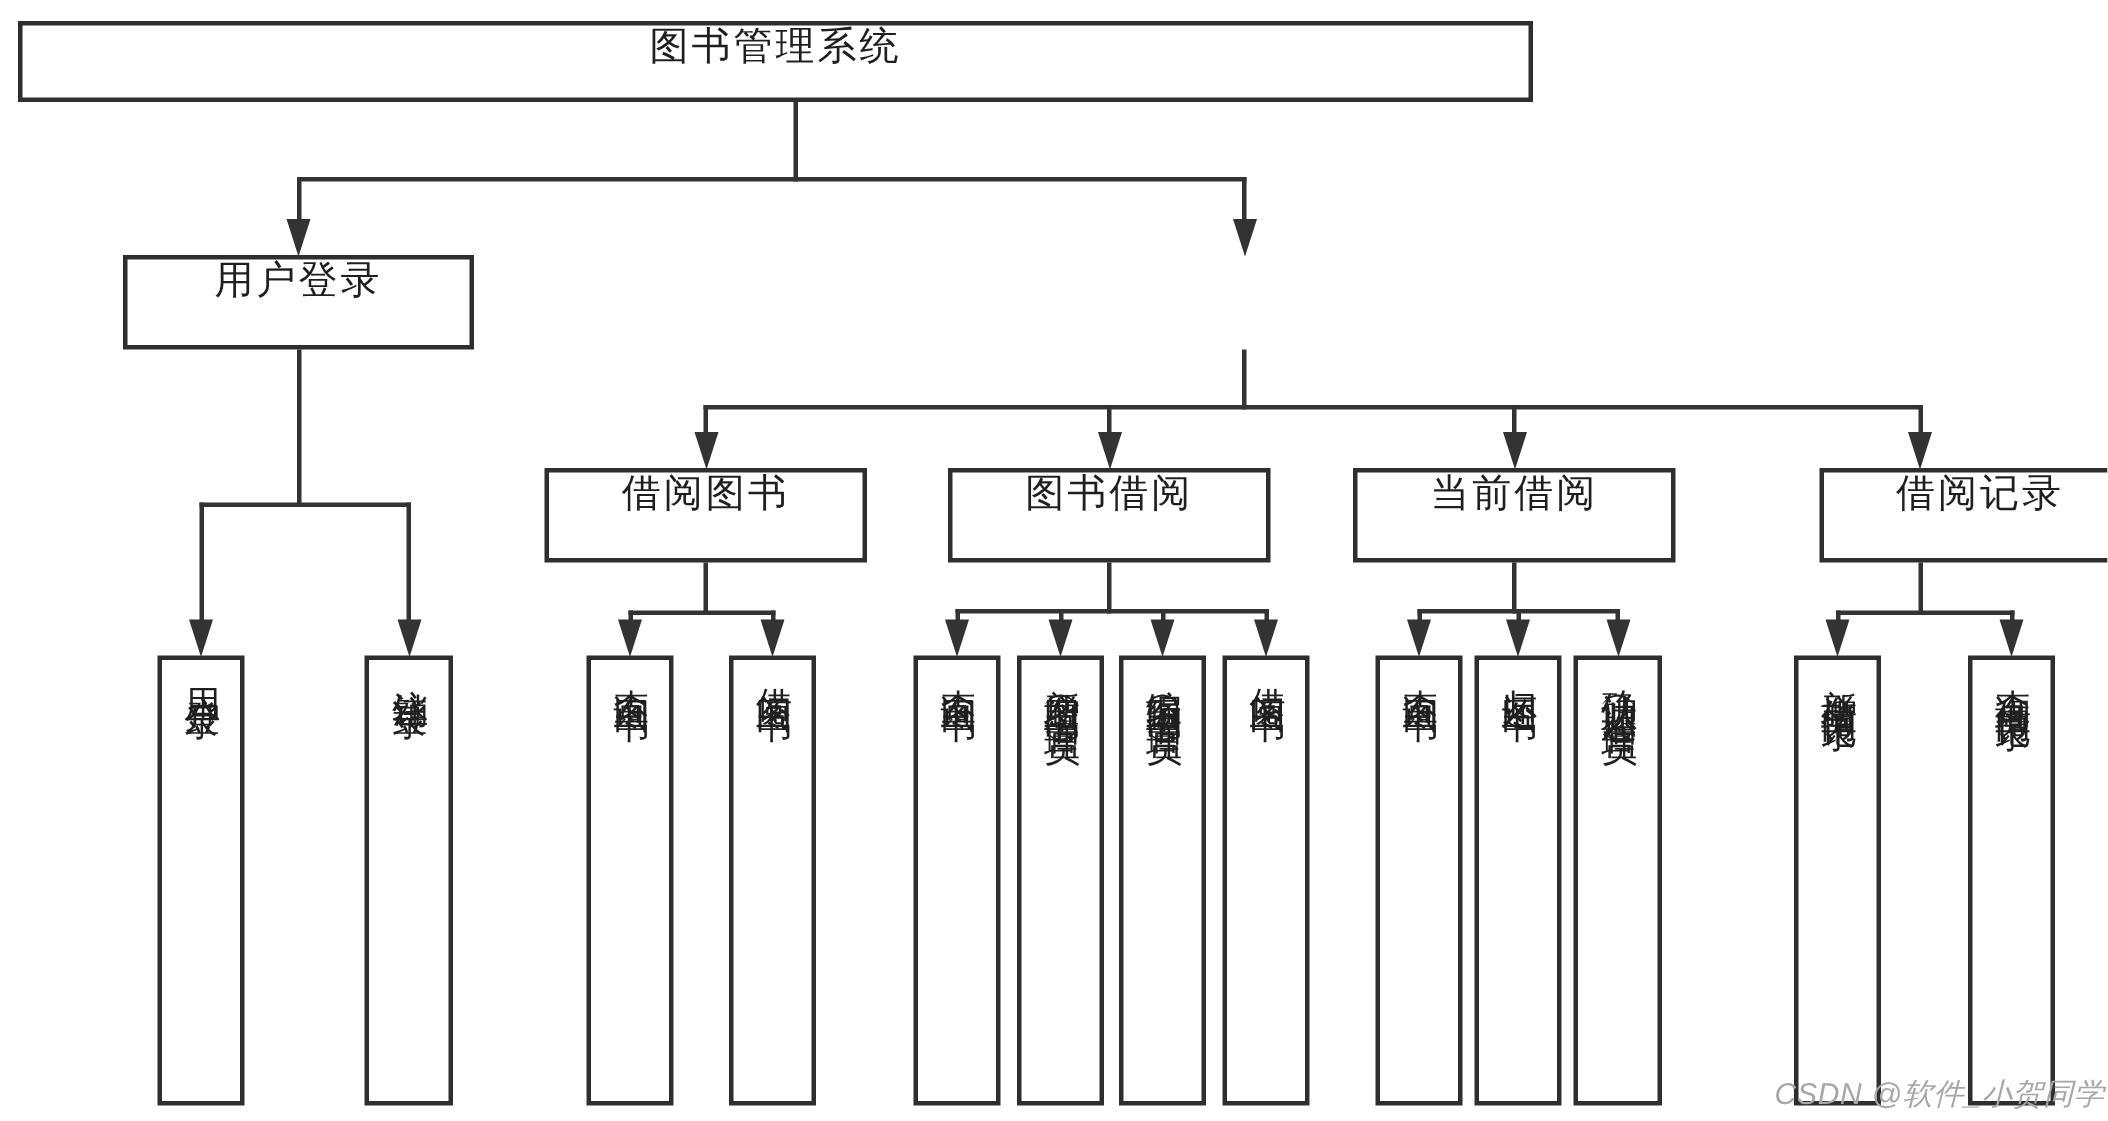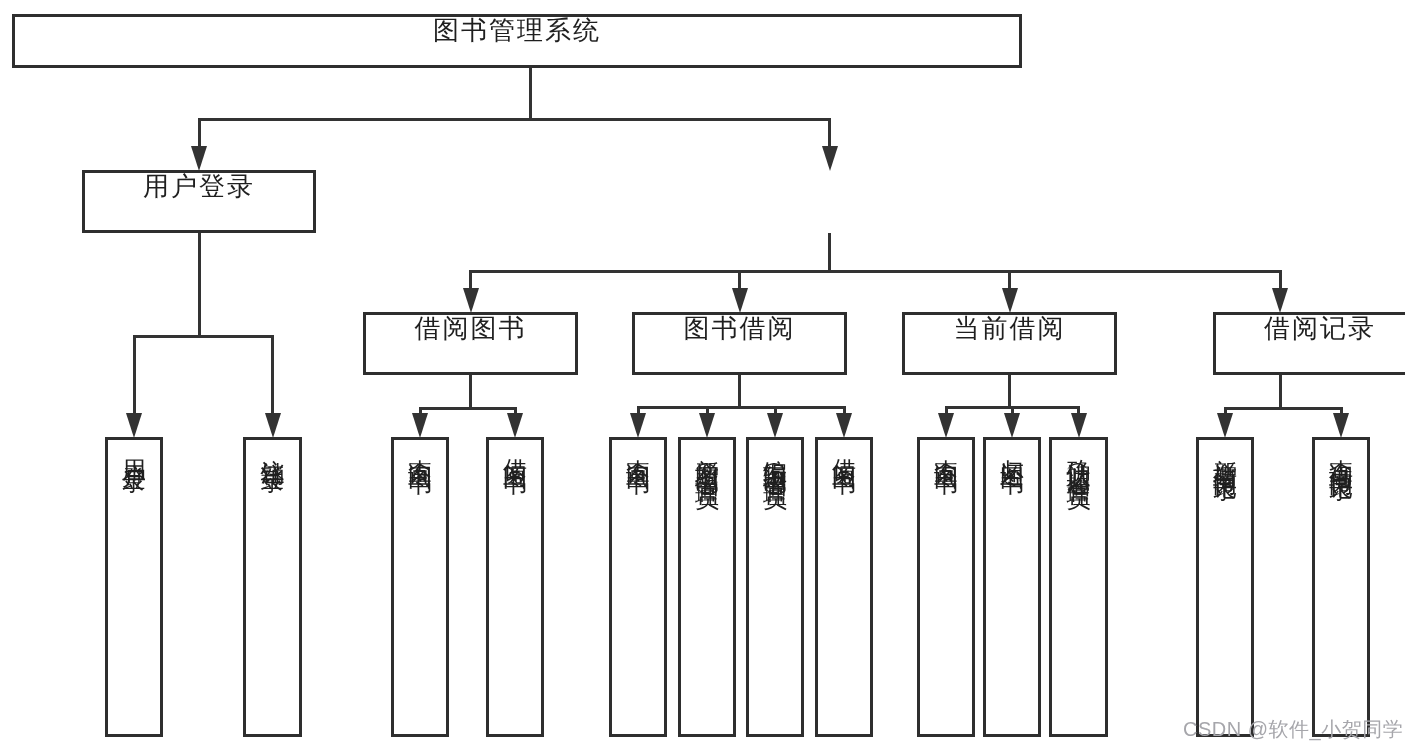--- a/index.html
+++ b/index.html
@@ -161,14 +161,14 @@
     <div class="line" style="left: 1010.5px; top: 406px; width: 3px; height: 13px; background: rgb(51, 51, 51);"></div>
     <div class="arrow" style="left: 1004px; top: 413px; border-top-color: rgb(51, 51, 51);"></div>
     <div class="line" style="left: 1077px; top: 406px; width: 3px; height: 13px; background: rgb(51, 51, 51);"></div>
     <div class="arrow" style="left: 1070.5px; top: 413px; border-top-color: rgb(51, 51, 51);"></div>
     <div class="line" style="left: 1278.5px; top: 375px; width: 3px; height: 35px; background: rgb(51, 51, 51);"></div>
     <div class="line" style="left: 1223.5px; top: 407px; width: 119px; height: 3px; background: rgb(51, 51, 51);"></div>
     <div class="line" style="left: 1223.5px; top: 407px; width: 3px; height: 12px; background: rgb(51, 51, 51);"></div>
     <div class="arrow" style="left: 1217px; top: 413px; border-top-color: rgb(51, 51, 51);"></div>
     <div class="line" style="left: 1339.5px; top: 407px; width: 3px; height: 12px; background: rgb(51, 51, 51);"></div>
     <div class="arrow" style="left: 1333px; top: 413px; border-top-color: rgb(51, 51, 51);"></div>
-    <div class="watermark" style="left: 1183px; top: 716px; color: rgb(166, 166, 171);">CSDN @软件_小贺同学</div>
+    <div class="watermark" style="left: 1183px; top: 716px; color: rgb(166, 166, 171); font-style: italic;">CSDN @软件_小贺同学</div>
   </div>
 
 </body></html>

